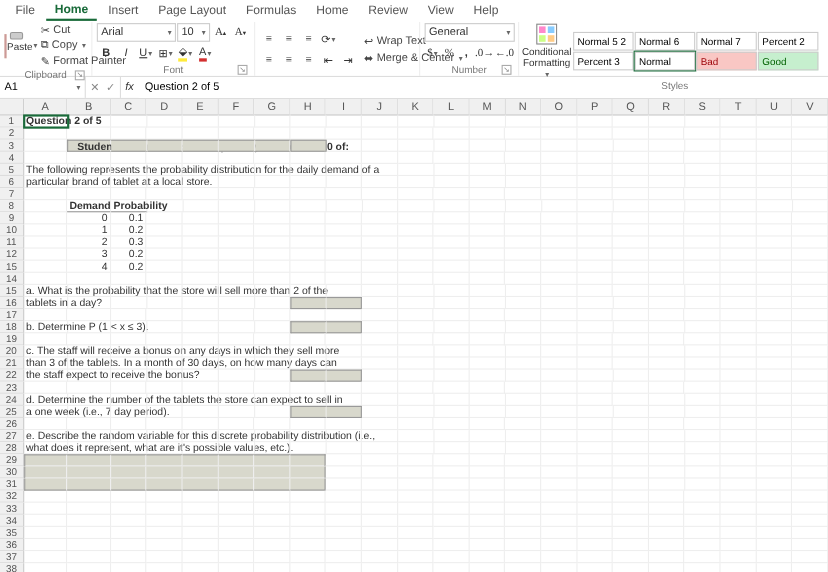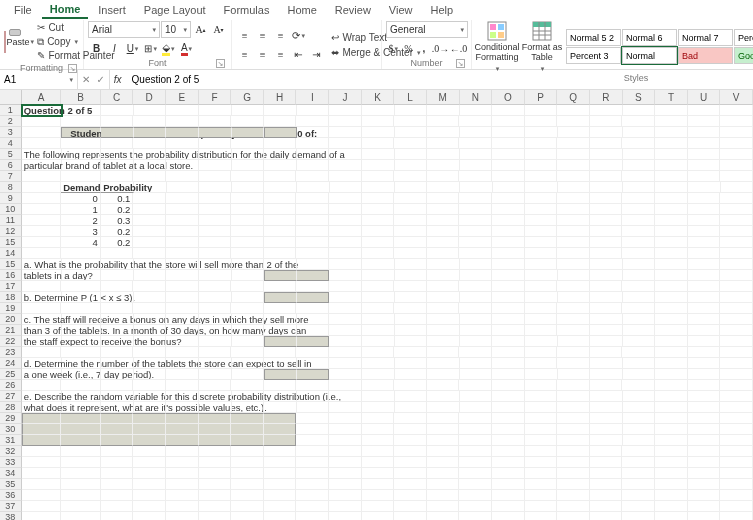--- a/index.html
+++ b/index.html
@@ -82,21 +82,21 @@
             <span>⧉</span>
             <span>Copy</span>
             <span class="dd">▾</span>
           </div>
         <div class="mini">
             <span>✎</span>
             <span>Format Painter</span>
           </div>
       </div>
     </div>
-    <div class="grp-label"><span>Formatting</span><span class="dlg">↘</span></div>
+    <div class="grp-label"><span>Clipboard</span><span class="dlg">↘</span></div>
   </div>
 
   <div class="grp" style="width:152px">
     <div class="grp-body" style="flex-direction:column;align-items:stretch;gap:2px">
       <div class="row">
         <div class="sel" style="width:72px">
             <span>Arial</span>
             <span class="dd">▾</span>
           </div>
         <div class="sel" style="width:30px">
@@ -185,32 +185,20 @@
     <div class="grp-body">
       <div class="big-btn">
         <svg class="big-ico" viewBox="0 0 20 20">
             <rect x="1" y="1" width="18" height="18" fill="#fff" stroke="#888"></rect>
             <rect x="3" y="3" width="6" height="6" fill="#f8c"></rect>
             <rect x="11" y="3" width="6" height="6" fill="#8cf"></rect>
             <rect x="3" y="11" width="6" height="6" fill="#cf8"></rect>
             <rect x="11" y="11" width="6" height="6" fill="#fc8"></rect>
           </svg>
         <span>Conditional Formatting</span>
-          <span class="dd">▾</span>
-      </div>
-      <div class="big-btn">
-        <svg class="big-ico" viewBox="0 0 20 20">
-            <rect x="1" y="1" width="18" height="18" fill="#fff" stroke="#888"></rect>
-            <rect x="1" y="1" width="18" height="5" fill="#5b9"></rect>
-            <line x1="1" y1="10" x2="19" y2="10" stroke="#888"></line>
-            <line x1="1" y1="14" x2="19" y2="14" stroke="#888"></line>
-            <line x1="7" y1="1" x2="7" y2="19" stroke="#888"></line>
-            <line x1="13" y1="1" x2="13" y2="19" stroke="#888"></line>
-          </svg>
-        <span>Format as Table</span>
           <span class="dd">▾</span>
       </div>
       <div class="styles-gal" id="styles-gal">
           <div class="style-cell" style="background: rgb(255, 255, 255); color: rgb(0, 0, 0);">Normal 5 2</div>
           <div class="style-cell" style="background: rgb(255, 255, 255); color: rgb(0, 0, 0);">Normal 6</div>
           <div class="style-cell" style="background: rgb(255, 255, 255); color: rgb(0, 0, 0);">Normal 7</div>
           <div class="style-cell" style="background: rgb(255, 255, 255); color: rgb(0, 0, 0);">Percent 2</div>
           <div class="style-cell" style="background: rgb(255, 255, 255); color: rgb(0, 0, 0);">Percent 3</div>
           <div class="style-cell" style="background: rgb(255, 255, 255); color: rgb(0, 0, 0); outline: rgb(26, 107, 58) solid 1px;">Normal</div>
           <div class="style-cell" style="background: rgb(249, 199, 196); color: rgb(156, 0, 6);">Bad</div>

